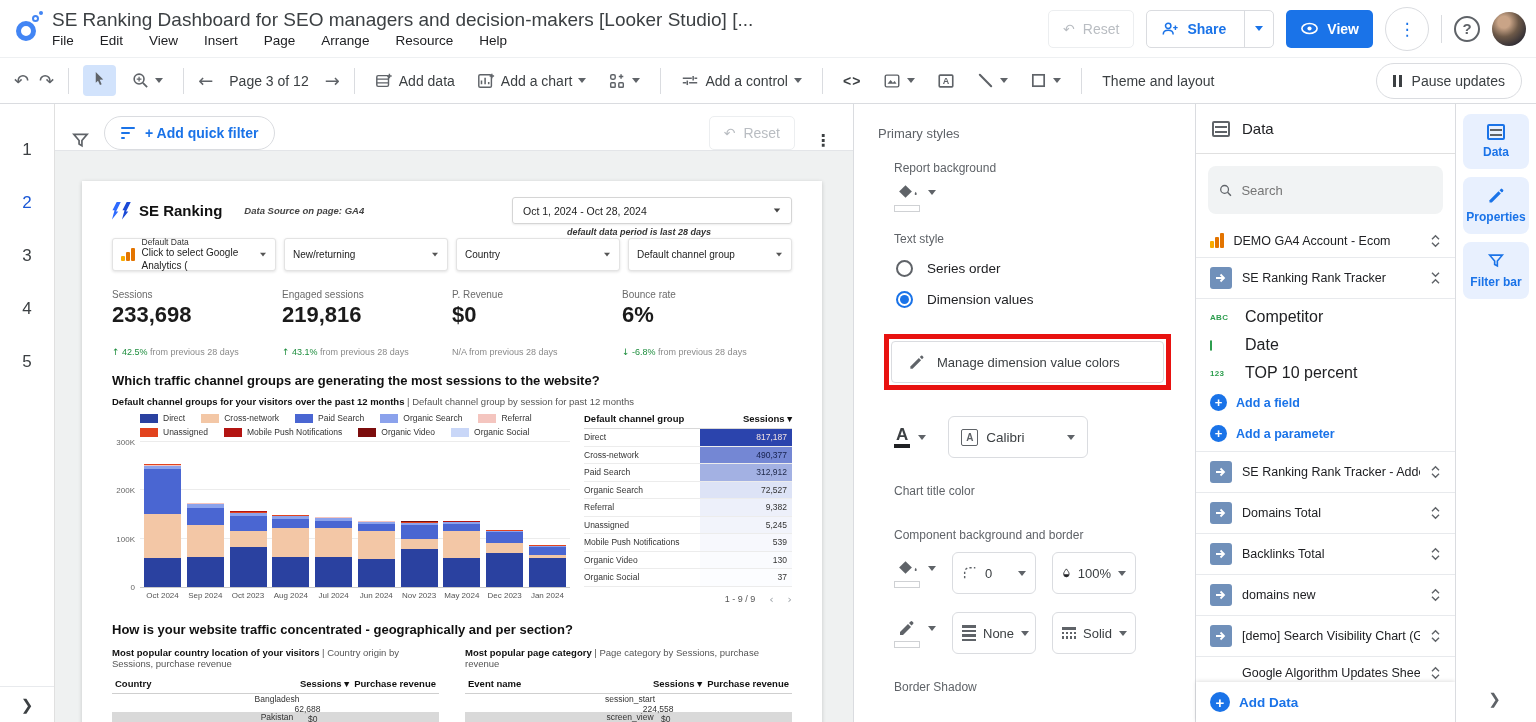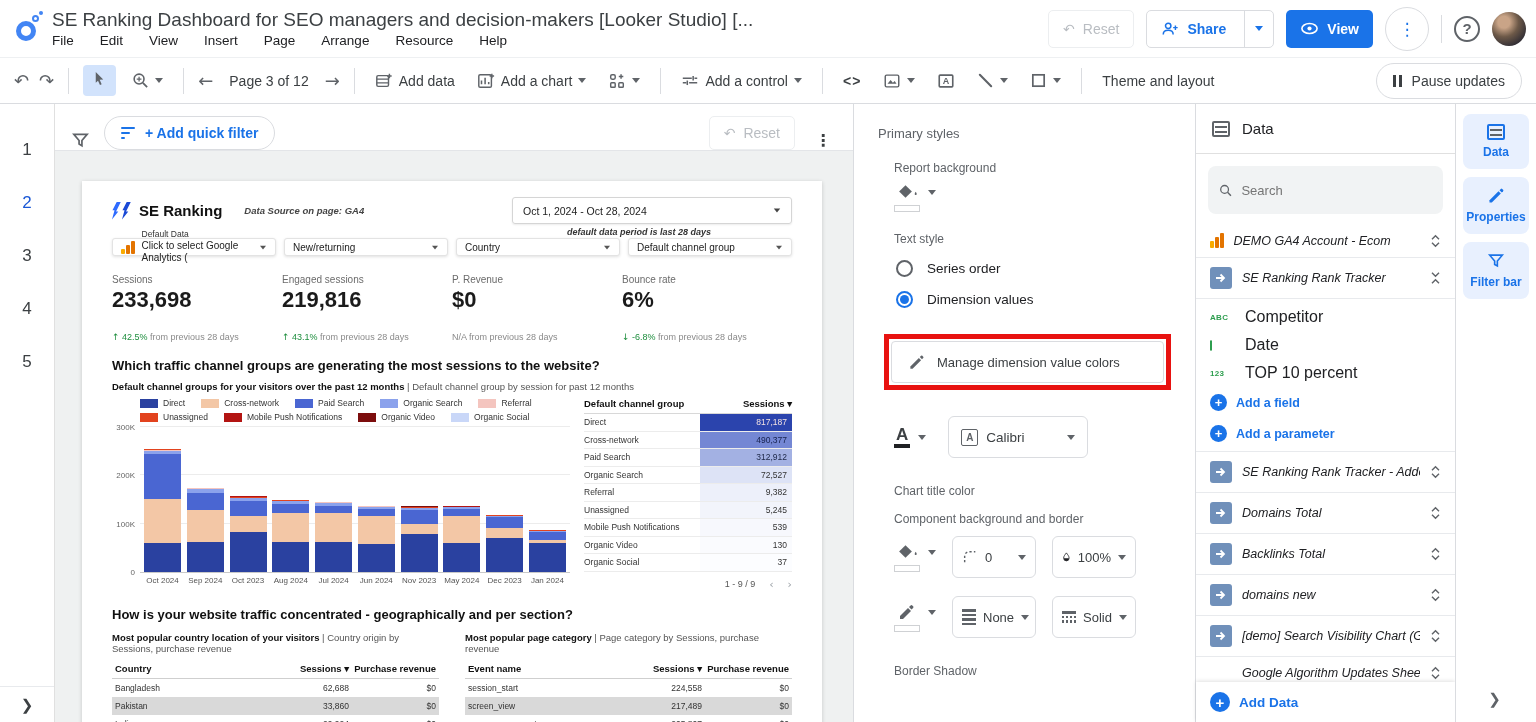--- a/index.html
+++ b/index.html
@@ -61,21 +61,21 @@
   .rc-head { display:flex; align-items:center; }
   .se-logo { display:flex; gap:1px; margin-right:8px; }
   .se-bolt { width:9px; height:18px; background:#2f6bff; clip-path:polygon(55% 0,100% 0,45% 55%,70% 55%,0 100%,28% 48%,5% 48%); }
   .se-bolt.b2 { background:#1a49d6; }
   .brand { font-size:15px; font-weight:700; color:#111; margin-right:22px; }
   .ds-note { font-size:9.5px; font-style:italic; font-weight:700; color:#444; flex:1; }
   .date-select { width:280px; height:27px; border:1px solid #d5d5d5; border-radius:3px; display:flex; align-items:center; padding:0 10px; font-size:10.5px; color:#222; cursor:pointer; box-shadow:0 1px 2px rgba(0,0,0,.08); }
   .date-select .caret { margin-left:auto; border-top-color:#444; transform:scale(.8); }
 
   .controls-row { display:flex; gap:8px; margin-top:14px; position:relative; }
-  .ctl { flex:1; height:18px; border:1px solid #e3e3e3; border-radius:3px; box-shadow:0 1px 3px rgba(0,0,0,.12); display:flex; align-items:center; padding:0 8px; font-size:10px; color:#222; cursor:pointer; background:#fff; }
+  .ctl { flex:1; height:33px; border:1px solid #e3e3e3; border-radius:3px; box-shadow:0 1px 3px rgba(0,0,0,.12); display:flex; align-items:center; padding:0 8px; font-size:10px; color:#222; cursor:pointer; background:#fff; }
   .ctl .caret { margin-left:auto; border-top-color:#555; transform:scale(.75); }
   .ga-bars { display:flex; align-items:flex-end; gap:1.5px; margin-right:7px; }
   .ga-bars i { width:3.5px; background:#e37400; display:block; border-radius:1px; }
   .ga-bars i:nth-child(1){height:5px; background:#f9ab00;} .ga-bars i:nth-child(2){height:9px;} .ga-bars i:nth-child(3){height:13px;}
   .ctl-2line { display:flex; flex-direction:column; line-height:1.25; }
   .ctl-2line .top { font-size:8.5px; color:#333; }
   .ctl-note { position:absolute; top:-11px; left:455px; font-size:9px; font-style:italic; font-weight:700; color:#333; white-space:nowrap; }
 
   .score-row { display:flex; margin-top:18px; }
   .score { width:25%; padding-right:10px; }
@@ -105,21 +105,21 @@
   .mt-row .dim { flex:1; display:flex; align-items:center; color:#333; }
   .mt-row .met { width:92px; display:flex; align-items:center; justify-content:flex-end; padding-right:5px; color:#333; }
   .mt-pag { display:flex; justify-content:flex-end; align-items:center; gap:14px; font-size:9px; color:#555; padding-top:6px; }
   .mt-pag .pg-ar { font-size:11px; color:#9aa0a6; cursor:pointer; }
 
   .two-tables { display:flex; gap:26px; margin-top:10px; }
   .tt { flex:1; }
   .tt-sub { font-size:9.5px; color:#555; margin-bottom:6px; }
   .tt-sub b { color:#111; }
   .t-head { display:flex; font-size:9.5px; font-weight:700; color:#111; padding:3px 0 4px 0; border-bottom:1px solid #cfcfcf; }
-  .t-row { display:flex; font-size:8.5px; color:#333; height:18px; align-items:center; }
+  .t-row { display:flex; font-size:8.5px; color:#333; height:18px; align-items:center;flex-direction:column; }
   .t-row:nth-child(even) { background:#d9d9d9; }
   .c1 { flex:1; padding-left:3px; } .c2 { width:90px; text-align:right; } .c3 { width:90px; text-align:right; padding-right:3px; }
 
   
   .theme-panel { width:342px; background:#fff; border-left:1px solid #dadce0; display:flex; flex-direction:column; }
   .panel-head { height:50px; display:flex; align-items:center; padding:0 22px; border-bottom:1px solid #e0e0e0; }
   .panel-head .pt { font-size:16px; color:#202124; flex:1; }
   .x-icon { font-size:18px; color:#3c4043; cursor:pointer; }
   .tp-body { padding:22px 24px; position:relative; flex:1; }
   .tp-label { font-size:13px; color:#5f6368; }
@@ -151,21 +151,21 @@
   
   .data-panel { width:260px; background:#fff; border-left:1px solid #dadce0; display:flex; flex-direction:column; position:relative; }
   .dp-head { height:50px; display:flex; align-items:center; gap:12px; padding:0 16px; border-bottom:1px solid #e0e0e0; }
   .dp-head .pt { font-size:15px; color:#202124; }
   .grid-ico { width:18px; height:16px; border:2px solid #5f6368; border-radius:2px; position:relative; }
   .grid-ico:before { content:""; position:absolute; left:1px; right:1px; top:3px; height:2px; background:#5f6368; }
   .grid-ico:after { content:""; position:absolute; left:1px; right:1px; top:8px; height:2px; background:#5f6368; }
   .search-box { margin:12px 12px 10px 12px; height:48px; background:#f1f3f4; border-radius:8px; display:flex; align-items:center; gap:9px; padding:0 11px; }
   .search-box input { border:none; background:transparent; outline:none; font-size:13px; color:#202124; width:100%; font-family:"Liberation Sans",sans-serif; }
   .dp-row { display:flex; align-items:center; gap:10px; padding:9px 14px; border-bottom:1px solid #e8eaed; cursor:pointer; }
-  .dp-row .lbl { flex:1; font-size:12.5px; color:#202124; white-space:nowrap; overflow:hidden;font-style:italic; }
+  .dp-row .lbl { flex:1; font-size:12.5px; color:#202124; white-space:nowrap; overflow:hidden; }
   .src-ico { width:22px; height:22px; background:#7090ba; border-radius:3px; display:flex; align-items:center; justify-content:center; flex:none; }
   .unfold { display:flex; flex-direction:column; line-height:.55; color:#5f6368; font-size:10px; text-align:center; }
   .field-row { display:flex; align-items:center; gap:9px; padding:5px 14px; cursor:pointer; }
   .f-type { width:26px; font-size:8px; font-weight:700; color:#2e9e4f; letter-spacing:.3px; }
   .f-name { font-size:16px; color:#202124; }
   .cal-ico { width:13px; height:13px; border:1.6px solid #2e9e4f; border-radius:2px; position:relative; }
   .cal-ico:before { content:""; position:absolute; top:1px; left:1px; right:1px; height:3px; background:#2e9e4f; }
   .add-link { display:flex; align-items:center; gap:9px; padding:7px 14px; color:#1a73e8; font-size:12.5px; font-weight:600; cursor:pointer; }
   .plus-circle { width:17px; height:17px; border-radius:50%; background:#1a73e8; color:#fff; display:flex; align-items:center; justify-content:center; font-size:13px; line-height:1; flex:none; }
   .dp-sources { flex:1; overflow:hidden; border-top:1px solid #e8eaed; }
@@ -760,21 +760,21 @@
             <span class="big-a">A</span>
             <span class="caret"></span>
           </div>
           <div class="font-dd">
             <span class="boxed-a">A</span>
             <span>Calibri</span>
             <span class="caret"></span>
           </div>
         </div>
         <div class="tp-sub" style="margin-top:26px">Chart title color</div>
-        <div class="tp-sub" style="margin-top:14px">Component background and border</div>
+        <div class="tp-sub" style="margin-top:30px">Component background and border</div>
         <div class="comp-grid">
           <div class="color-ctl" style="margin-left:0">
             <span class="swatch-stack">
               <svg width="22" height="19" viewBox="0 0 22 19">
                   <rect x="5" y="4" width="9" height="9" transform="rotate(45 9.5 8.5)" fill="#5f6368"></rect>
                   <path d="M18.7 11 c0 1.4 2 1.4 2 0 c0-.9-1-2.2-1-2.2 s-1 1.3-1 2.2Z" fill="#5f6368"></path>
                 </svg>
               <span class="swatch-bar"></span>
             </span>
             <span class="caret" style="margin-top:7px"></span>

